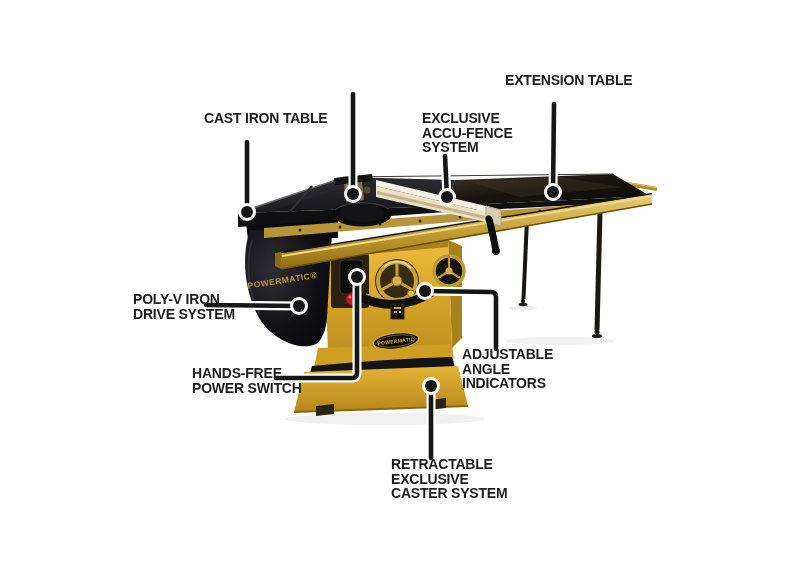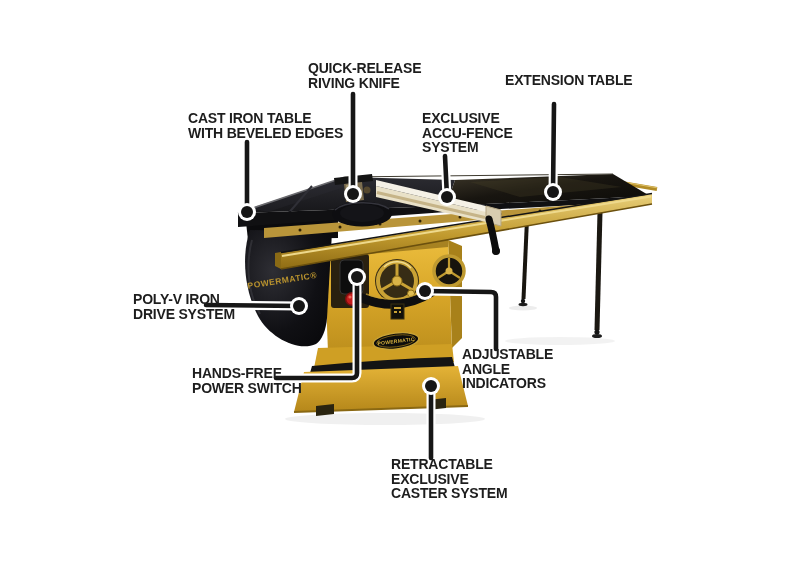--- a/index.html
+++ b/index.html
@@ -227,30 +227,25 @@
           <circle cx="425" cy="291" r="9" fill="#ffffff"></circle>
           <circle cx="425" cy="291" r="6" fill="#161616"></circle>
         </g>
       <g>
           <circle cx="431" cy="386" r="9" fill="#ffffff"></circle>
           <circle cx="431" cy="386" r="6" fill="#161616"></circle>
         </g>
     </g>
   </svg>
 
-  <div class="callout" style="left:308px;top:61px">
-    <div>QUICK-RELEASE</div>
-    <div>RIVING KNIFE</div>
-  </div>
   <div class="callout" style="left:505px;top:73px">
     <div>EXTENSION TABLE</div>
   </div>
-  <div class="callout" style="left:188px;top:111px">
+  <div class="callout" style="left:204px;top:111px">
     <div>CAST IRON TABLE</div>
-    <div>WITH BEVELED EDGES</div>
   </div>
   <div class="callout" style="left:422px;top:111px">
     <div>EXCLUSIVE</div>
     <div>ACCU-FENCE</div>
     <div>SYSTEM</div>
   </div>
   <div class="callout" style="left:133px;top:292px">
     <div>POLY-V IRON</div>
     <div>DRIVE SYSTEM</div>
   </div>

